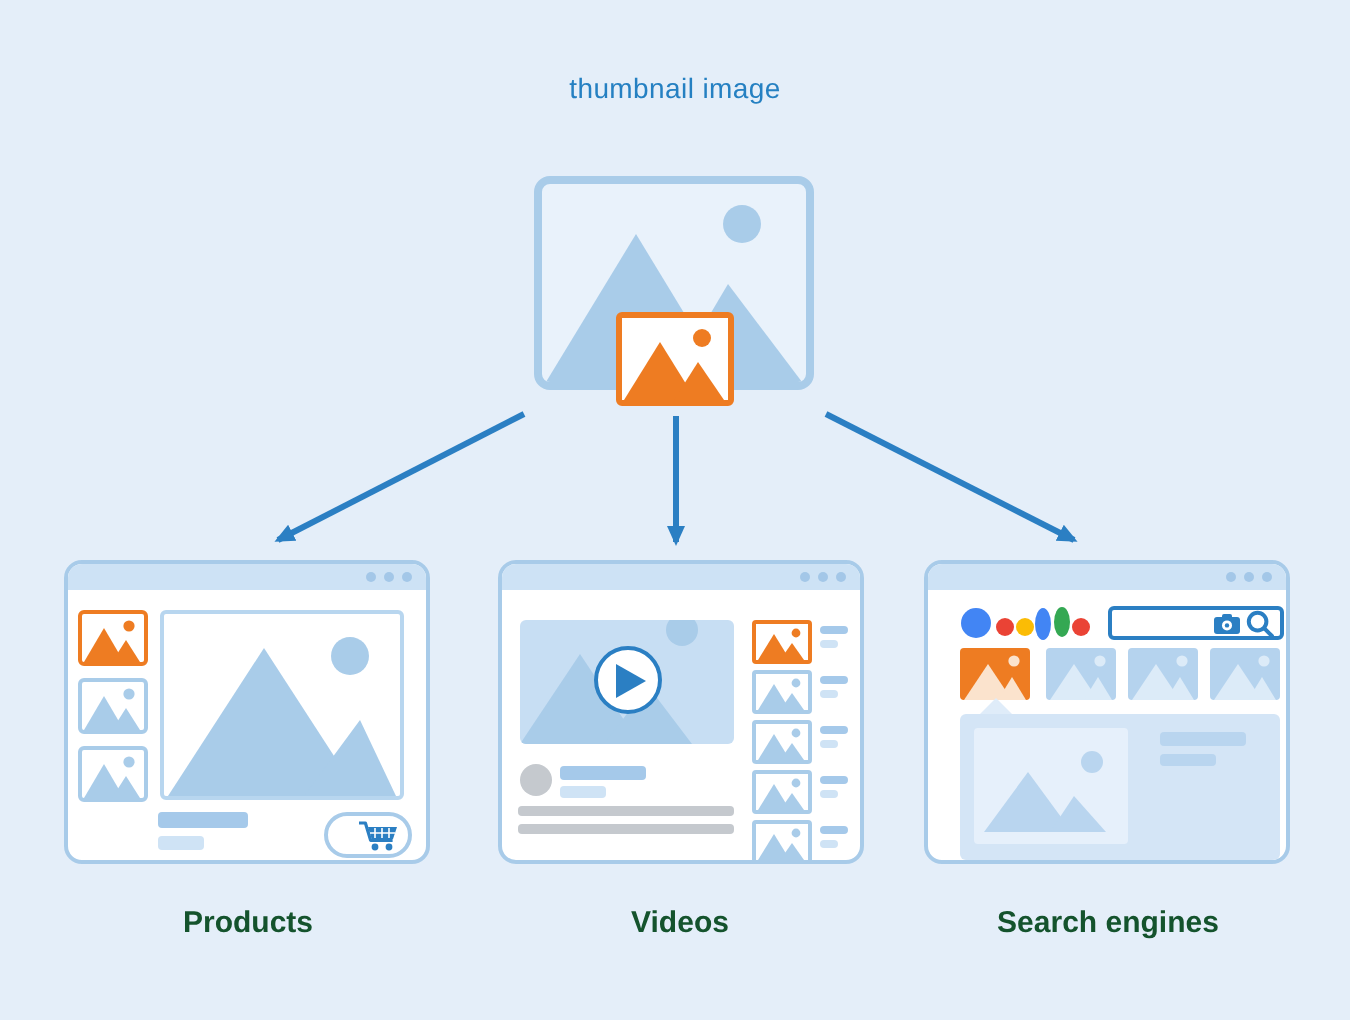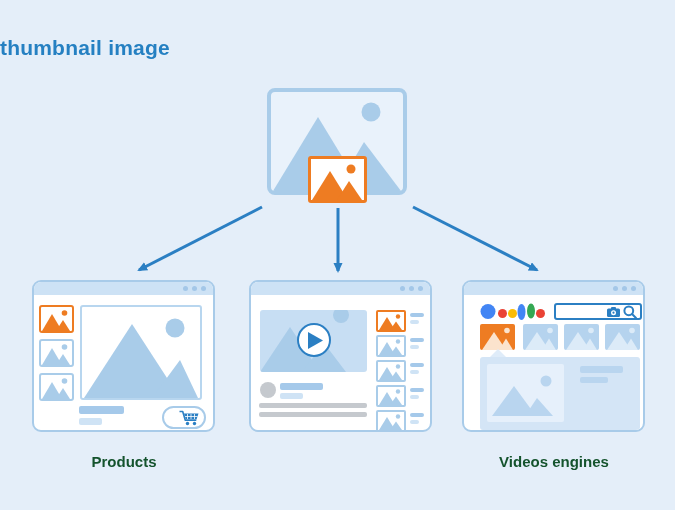--- a/index.html
+++ b/index.html
@@ -2,22 +2,22 @@
 <html><head>
 <meta charset="utf-8">
 <style>
   html,body{margin:0;padding:0;}
   .canvas{
     position:relative;width:675px;height:510px;background:#e4eef9;
     overflow:hidden;font-family:"Liberation Sans",sans-serif;
   }
   .abs{position:absolute;}
   .title{
-    position:absolute;left:0;right:0;top:36px;text-align:left;
-    font-size:21px;font-weight:bold;color:#2580c2;letter-spacing:.2px;
+    position:absolute;left:0;right:0;top:36px;text-align:center;
+    font-size:14px;font-weight:normal;color:#2580c2;letter-spacing:.2px;
   }
   
   .hero-frame{
     position:absolute;left:267px;top:88px;width:140px;height:107px;
     border:4px solid #a9cce9;border-radius:8px;background:#e9f2fb;
     box-sizing:border-box;overflow:hidden;
   }
   .hero-orange{
     position:absolute;left:308px;top:156px;width:59px;height:47px;
     border:3px solid #ee7c22;border-radius:3px;background:#fff;
@@ -299,15 +299,16 @@
           <polygon points="5,52 27,22 49,52" fill="#b9d5ef"></polygon>
           <polygon points="38,52 50,34 66,52" fill="#b9d5ef"></polygon>
         </svg>
       </div>
       <div class="bar panel-bar" style="left:100px;top:9px;width:43px;height:7px;"></div>
       <div class="bar panel-bar" style="left:100px;top:20px;width:28px;height:6px;"></div>
     </div>
   </div>
 
   <div class="node-label" style="left:44px;">Products</div>
-  <div class="node-label" style="left:474px;">Videos engines</div>
+  <div class="node-label" style="left:260px;">Videos</div>
+  <div class="node-label" style="left:474px;">Search engines</div>
 
 </div>
 
 </body></html>

